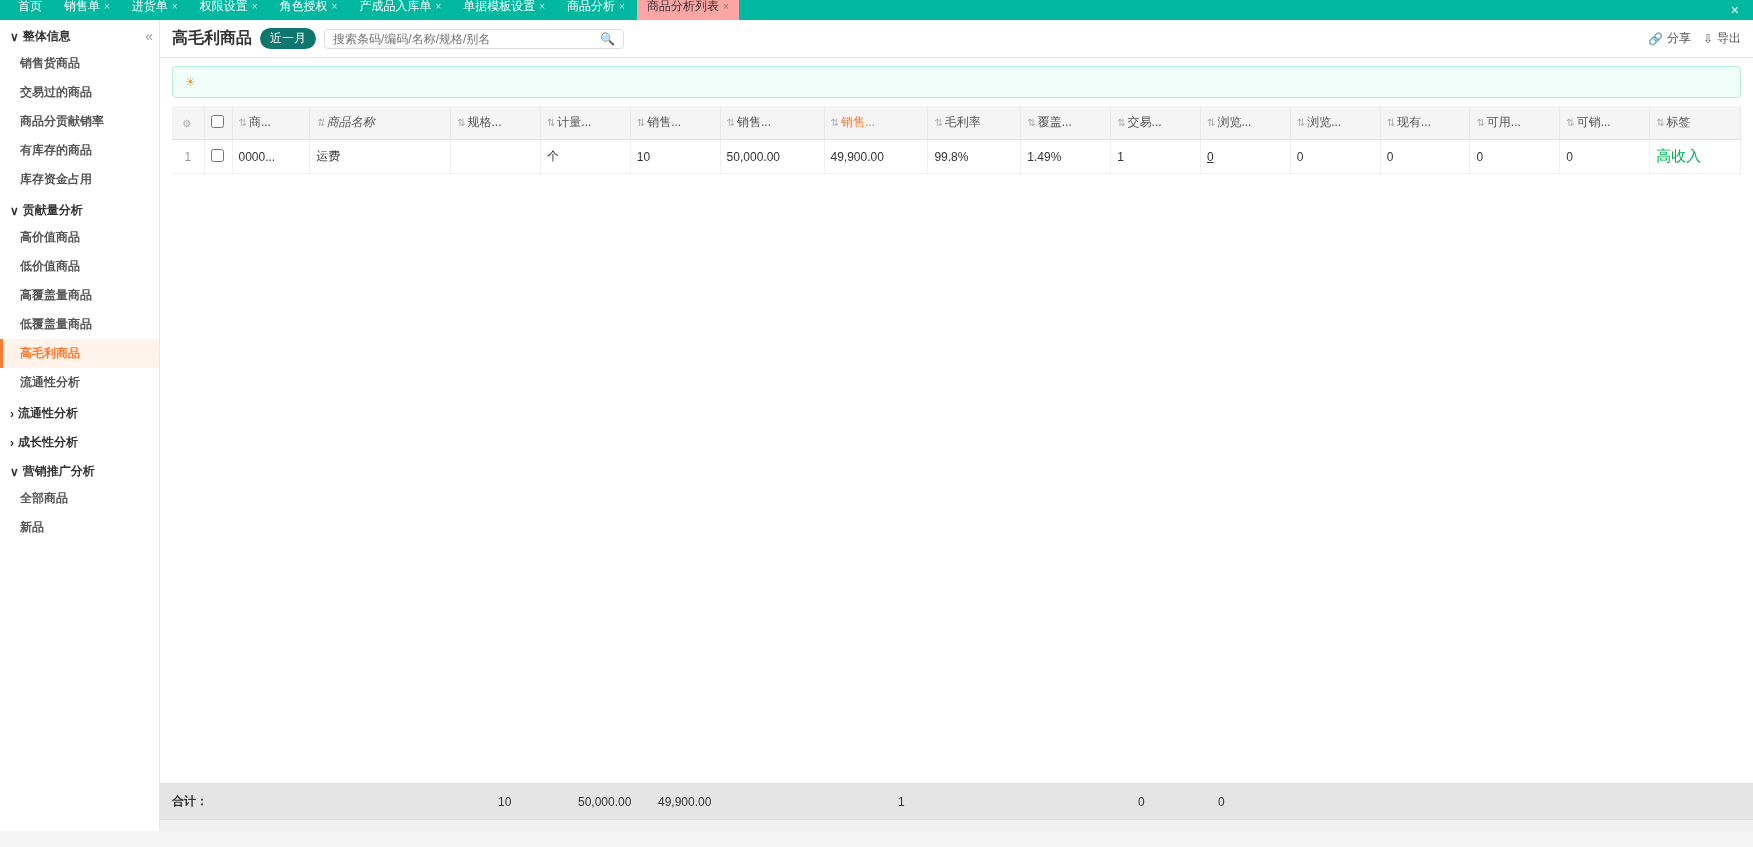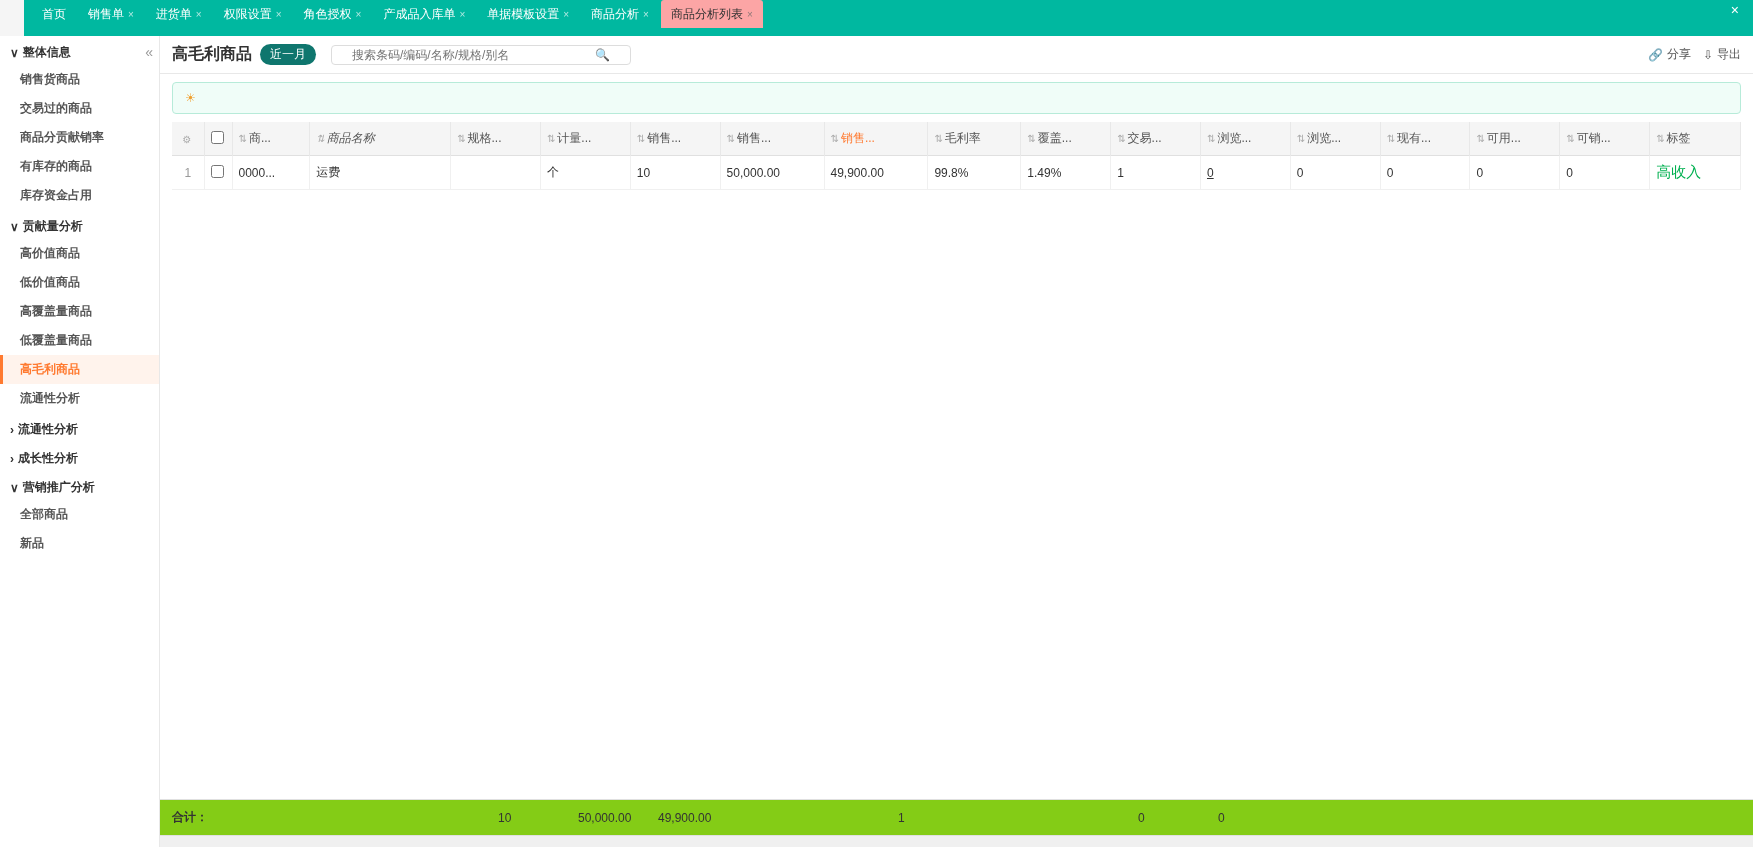--- a/index.html
+++ b/index.html
@@ -1,26 +1,25 @@
 <!DOCTYPE html>
 <html><head>
   <meta charset="utf-8">
   <style>
     * { box-sizing: border-box; margin: 0; padding: 0; font-family: 'Microsoft YaHei', Arial, sans-serif; font-size: 12px; }
     body { background: #f5f5f5; overflow: hidden; }
 
     
     .top-nav {
       display: flex;
-      align-items: flex-start;
+      align-items: flex-end;
       background: #00b8a0;
-      height: 36px;
+      height: 20px;
       padding: 0 8px;
       gap: 2px;
-      margin-left: 24px;
     }
     .nav-tab {
       display: flex;
       align-items: center;
       padding: 0 10px;
       height: 28px;
       color: #fff;
       cursor: pointer;
       white-space: nowrap;
       border-radius: 3px 3px 0 0;
@@ -126,25 +125,24 @@
       border-radius: 12px;
       padding: 2px 10px;
       cursor: pointer;
       font-size: 12px;
     }
     .search-box {
       display: flex;
       align-items: center;
       border: 1px solid #ddd;
       border-radius: 4px;
-      padding: 2px 20px;
+      padding: 2px 8px;
       flex: 1;
       max-width: 300px;
       background: #fff;
-      margin-left: 7px;
     }
     .search-box input {
       border: none;
       outline: none;
       font-size: 12px;
       color: #999;
       width: 100%;
     }
     .search-icon { color: #999; cursor: pointer; }
     .header-right {
@@ -217,21 +215,21 @@
     }
     .tag-high { color: #00b050; font-size: 15px; }
     .underline-link { text-decoration: underline; color: #333; cursor: pointer; }
 
     
     .footer-total {
       display: flex;
       align-items: center;
       height: 36px;
       border-top: 1px solid #e0e0e0;
-      background: #84cc16;
+      background: #e5e5e5;
       padding: 0 12px;
       font-size: 12px;
       color: #333;
     }
     .total-label { min-width: 80px; font-weight: bold; }
     .total-cells {
       display: flex;
       flex: 1;
     }
     .total-cell {

